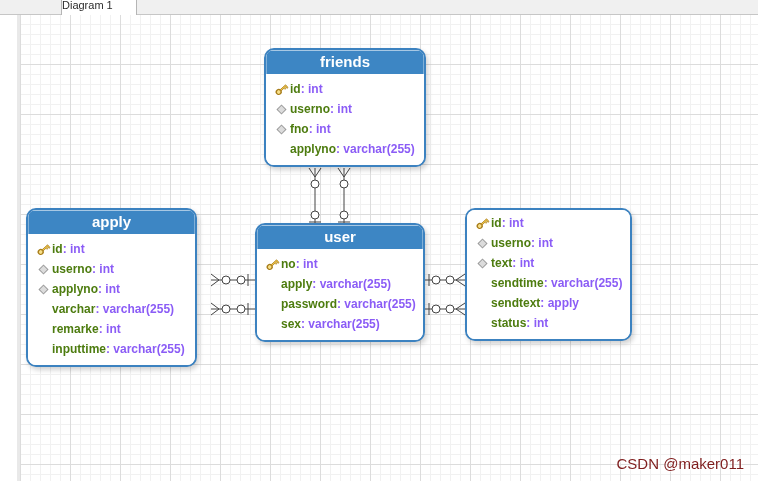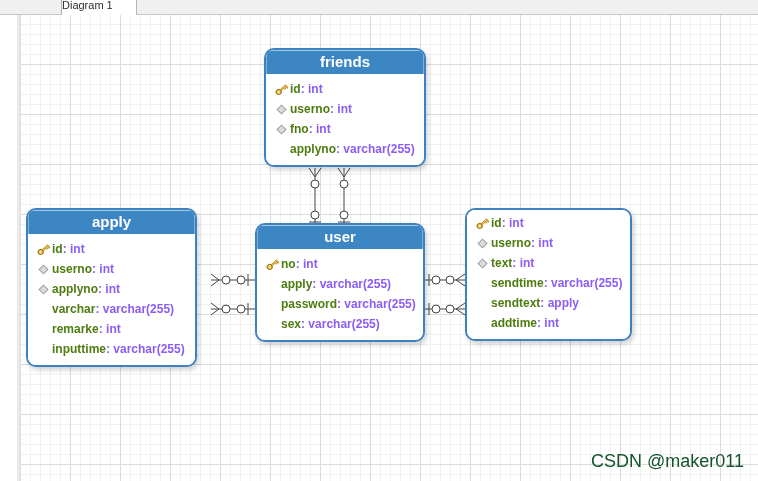--- a/index.html
+++ b/index.html
@@ -36,22 +36,22 @@
   .ehead{background:#3d86c4;height:24px;line-height:24px;text-align:center;
          color:#fff;font-size:15px;font-weight:600;border-bottom:2px solid #fff;
          box-shadow:inset 0 1px 0 rgba(255,255,255,.55),inset 1px 0 0 rgba(255,255,255,.35),inset -1px 0 0 rgba(255,255,255,.35);}
   .ebody{padding:3px 0 6px 0;background:#fff;}
   .frow{display:flex;align-items:center;height:20px;padding:0 8px 0 6px;font-size:12px;white-space:nowrap;}
   .ficon{width:18px;flex:0 0 18px;display:flex;align-items:center;justify-content:center;}
   .fname{font-weight:700;color:#4d7c0f;}
   .ftype{color:#8b5cf6;font-weight:bold;}
 
   
-  .watermark{position:absolute;right:14px;bottom:9px;z-index:4;font-size:18px;
-             color:#14532d;text-shadow:1px 1px 1px rgba(255,255,255,.85);}
+  .watermark{position:absolute;right:14px;bottom:9px;z-index:4;font-size:15px;
+             color:#7f1d1d;text-shadow:1px 1px 1px rgba(255,255,255,.85);}
 </style>
 </head>
 <body>
 
 <div class="stage">
 
   <div class="tabbar"></div>
   <div class="tab-active">
     <span>Diagram 1</span>
   </div>
@@ -258,20 +258,20 @@
           <span class="fname">sendtime</span>
           <span class="ftype">: varchar(255)</span>
         </div>
         <div class="frow">
           <span class="ficon"></span>
           <span class="fname">sendtext</span>
           <span class="ftype">: apply</span>
         </div>
         <div class="frow">
           <span class="ficon"></span>
-          <span class="fname">addtime</span>
+          <span class="fname">status</span>
           <span class="ftype">: int</span>
         </div>
       </div>
   </div>
 
   <div class="watermark">CSDN @maker011</div>
 </div>
 
 </body></html>

